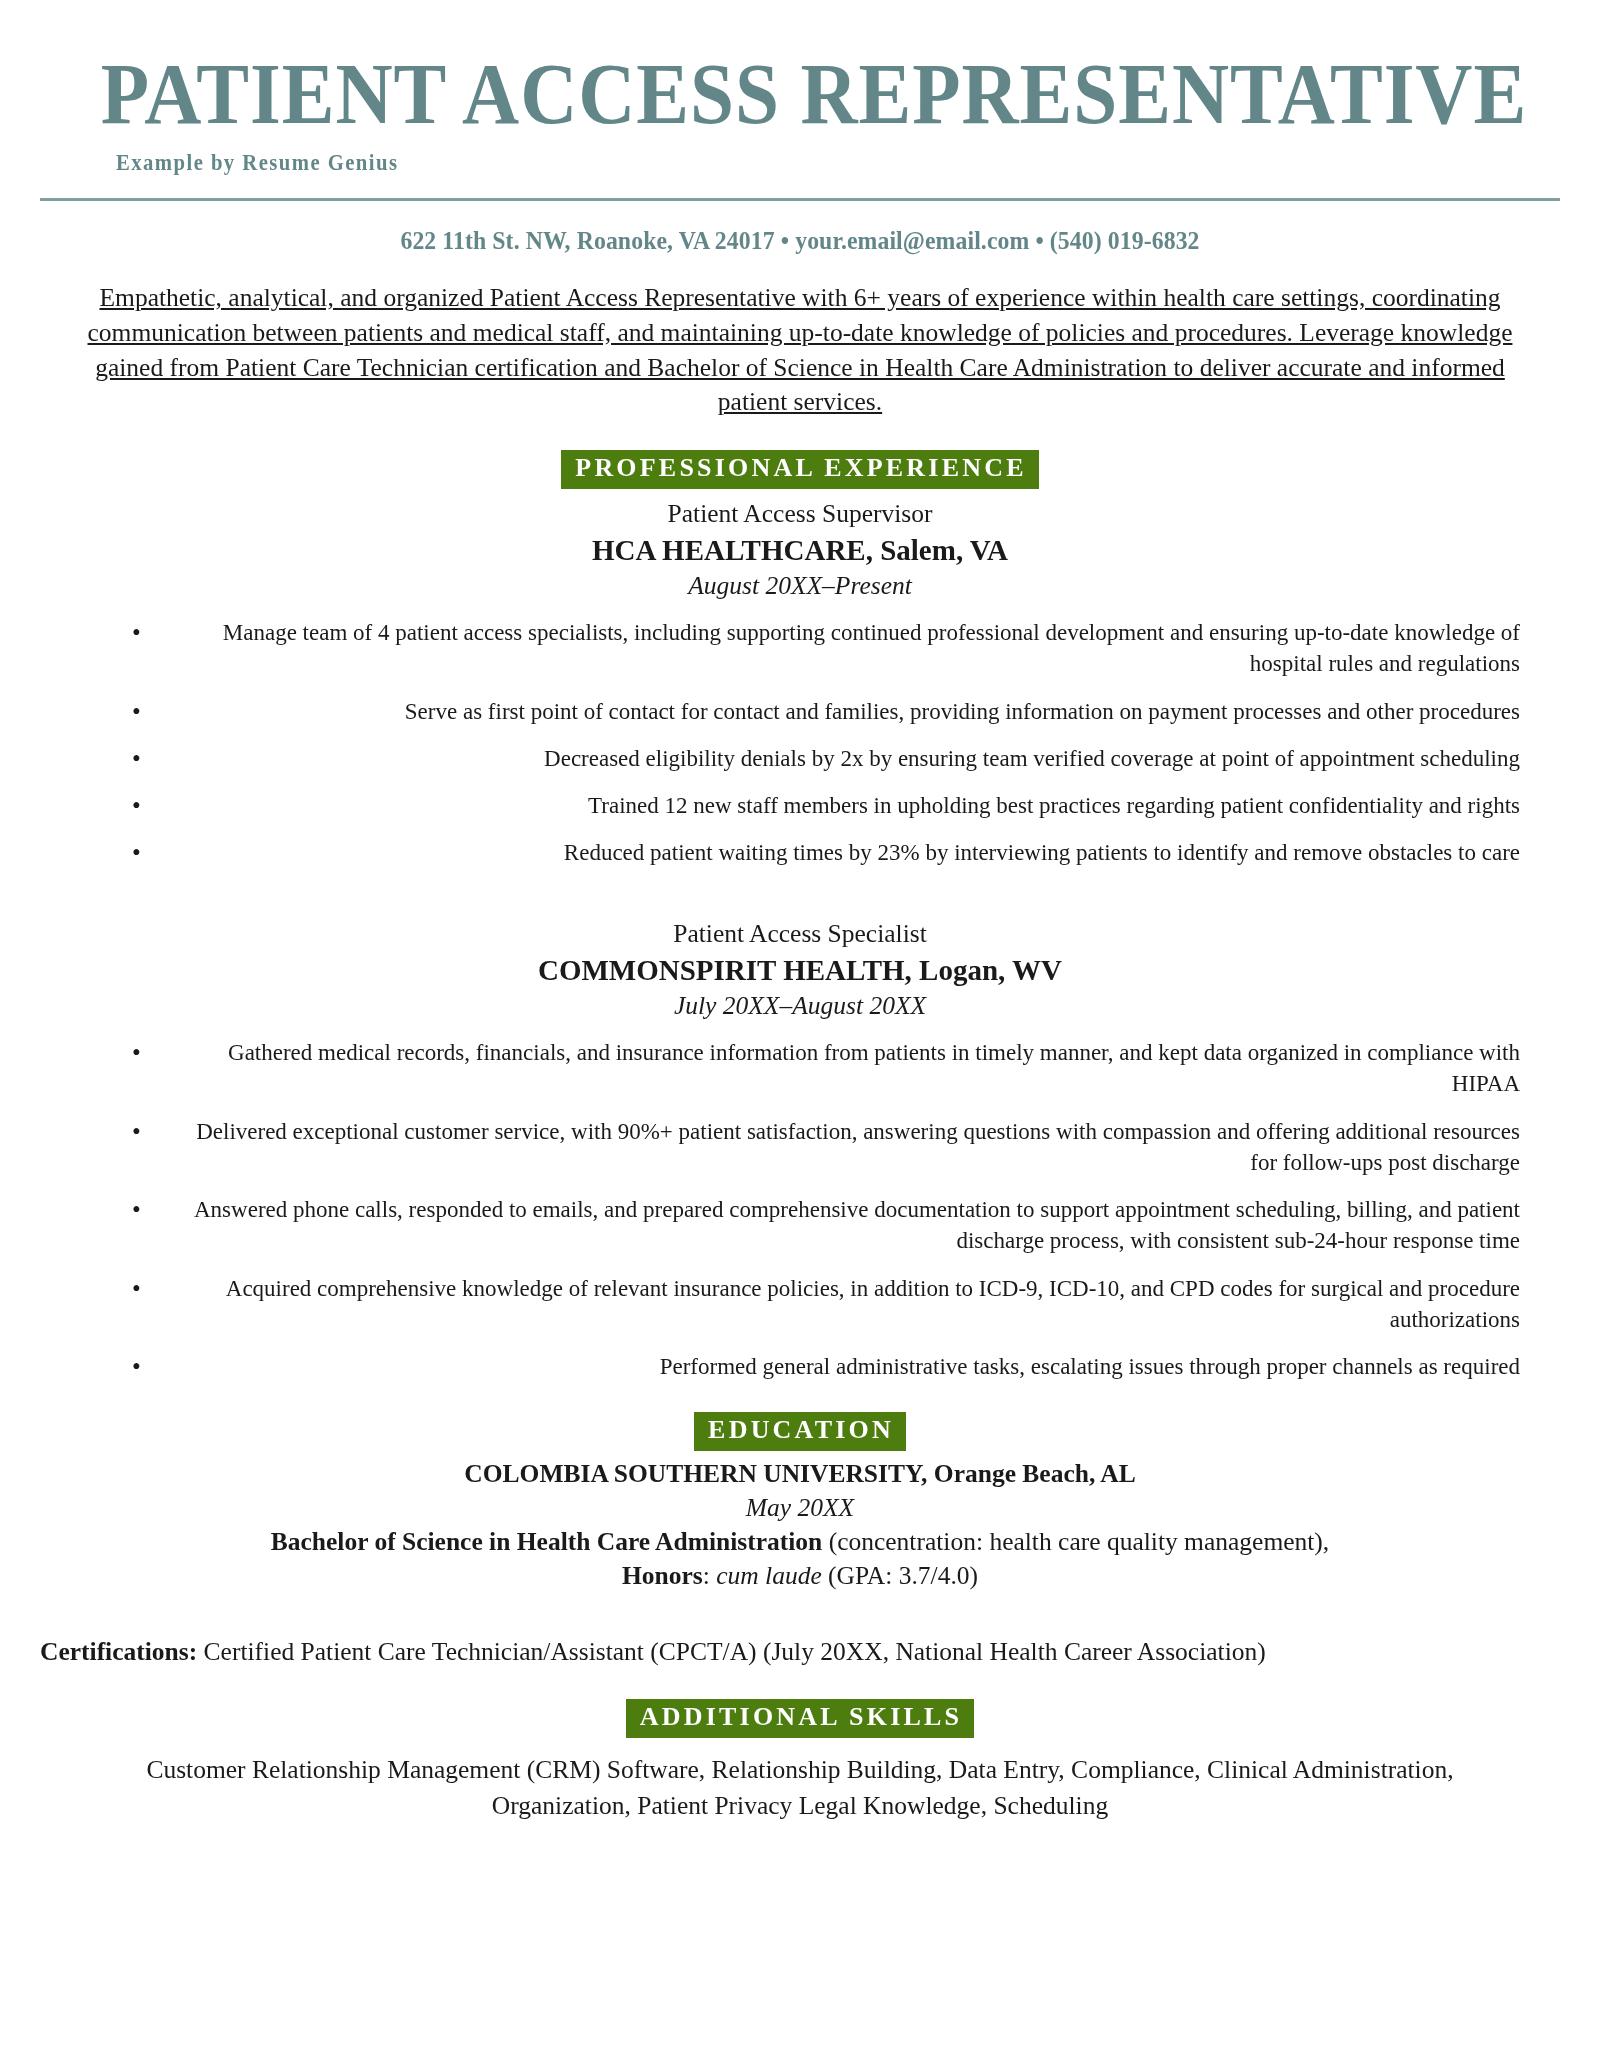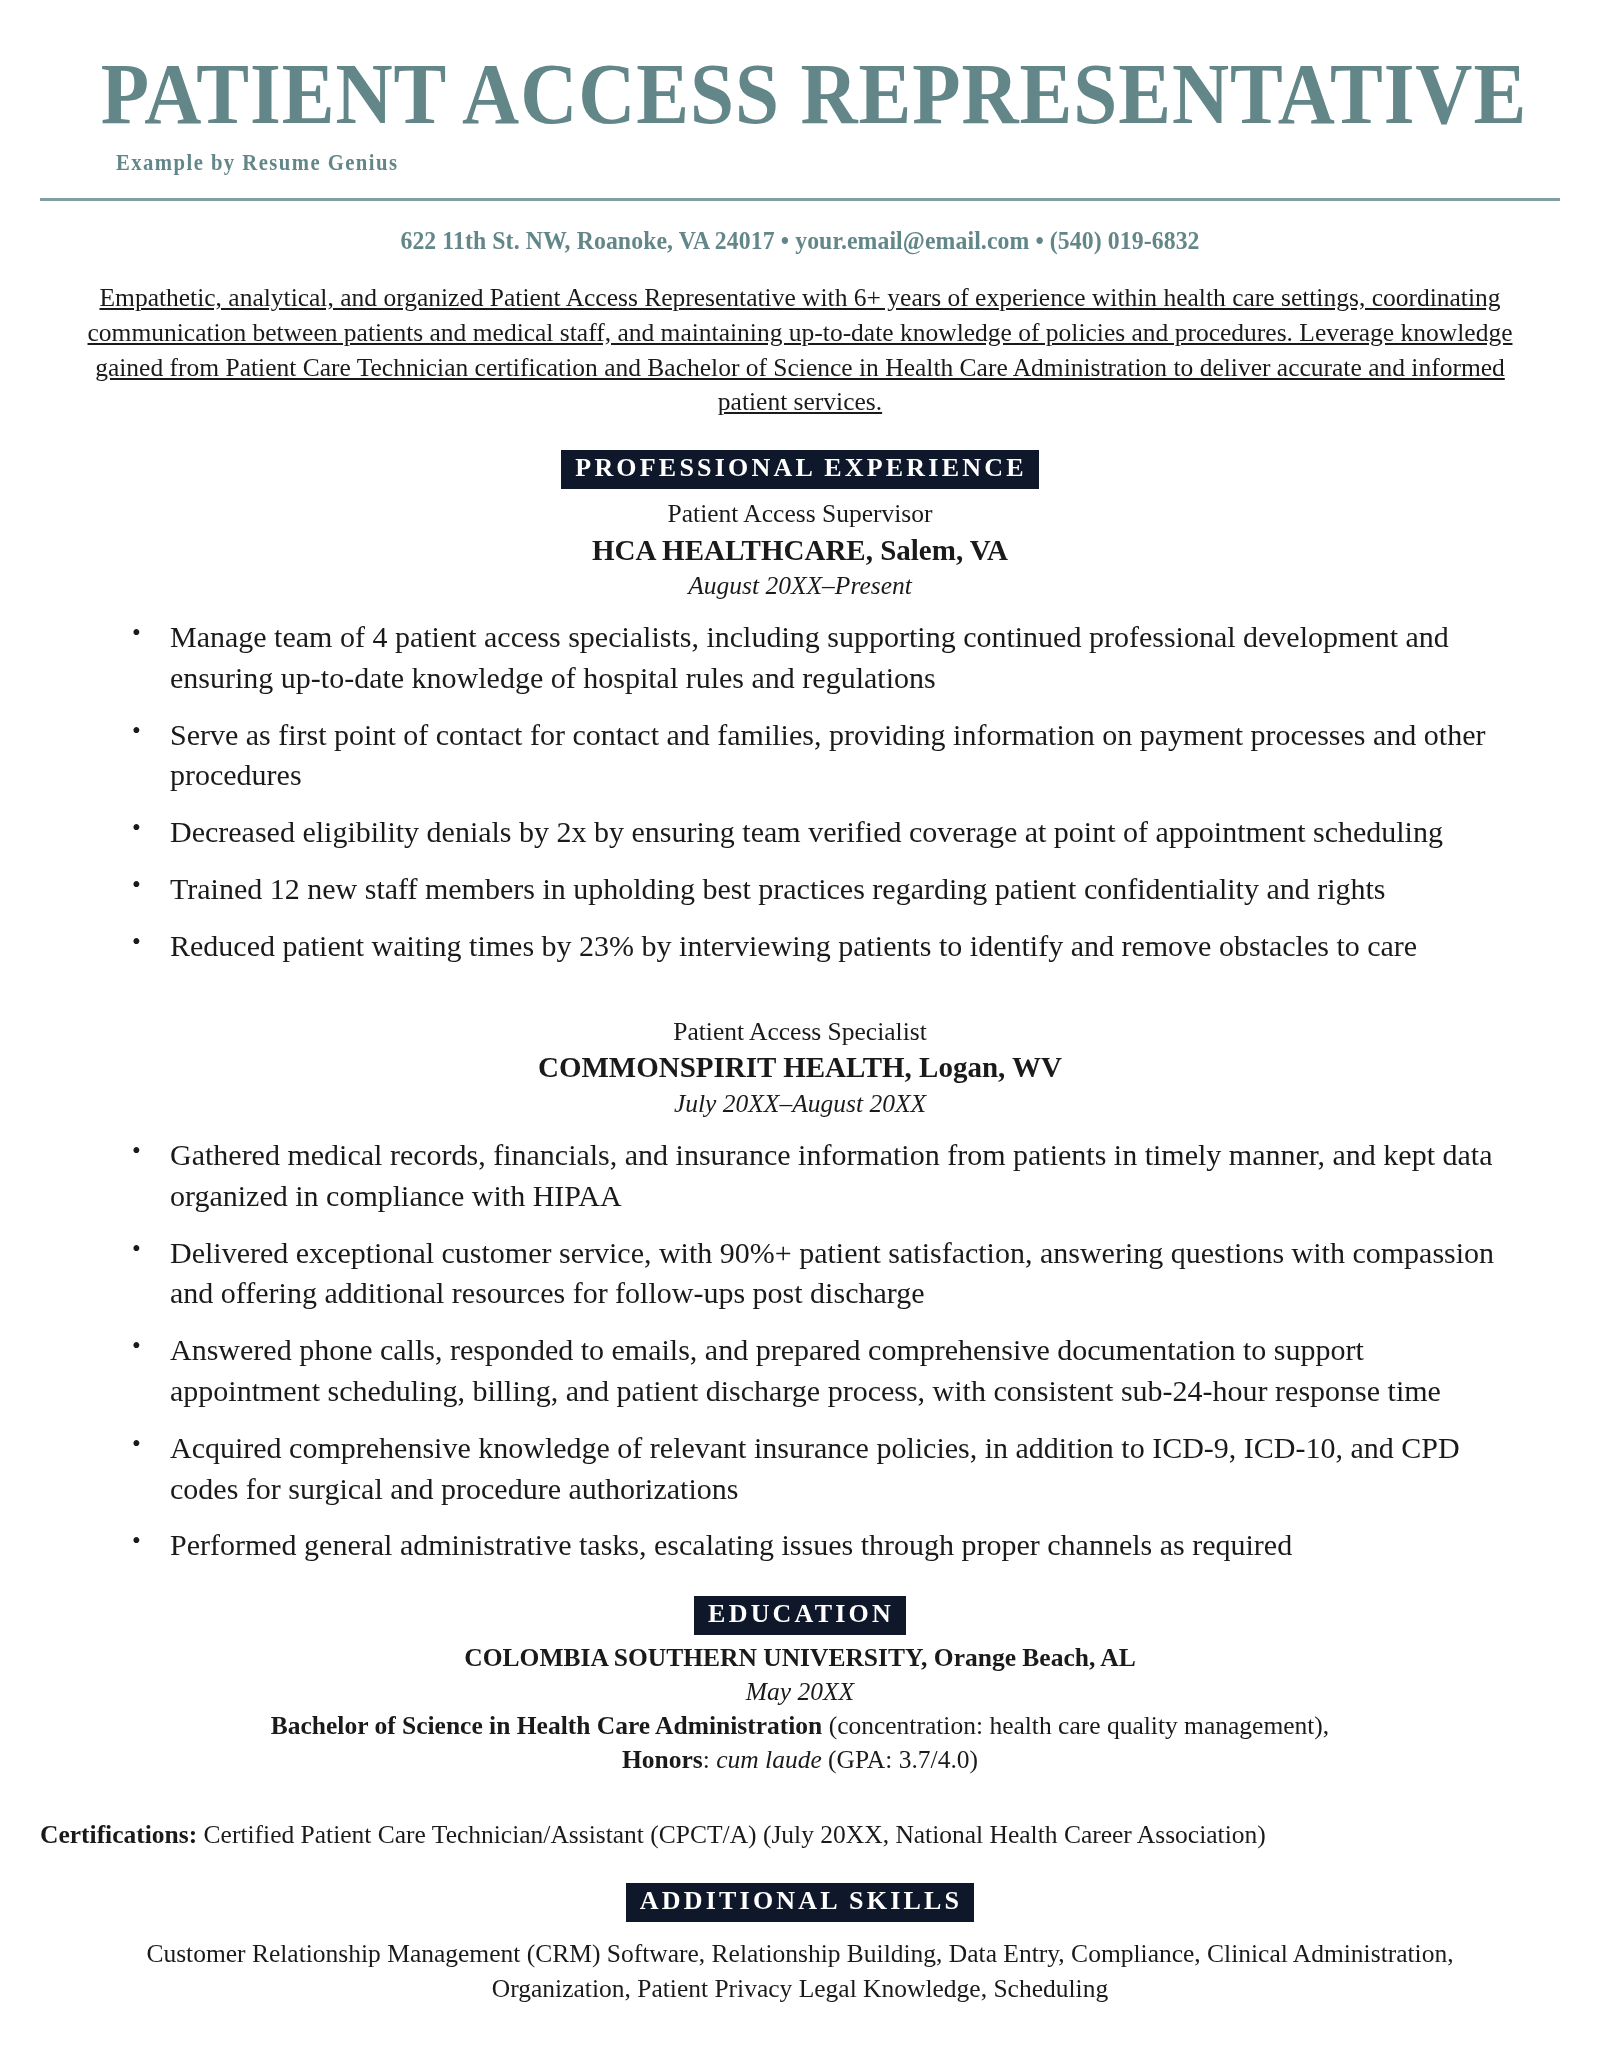--- a/index.html
+++ b/index.html
@@ -76,21 +76,21 @@
     text-decoration: underline;
   }
 
   
   .section-head {
     text-align: center;
     margin-top: 30px;
   }
   .section-head .badge {
     display: inline-block;
-    background: #0f172a;
+    background: #4d7c0f;
     color: #ffffff;
     font-size: 26px;
     font-weight: 700;
     letter-spacing: 3.2px;
     padding: 3px 12px 5px 14px;
     line-height: 1.18;
   }
 
   
   .job {
@@ -116,24 +116,24 @@
   
   ul.bullets {
     list-style: none;
     margin: 14px 0 0 0;
     padding: 0;
   }
   ul.bullets li {
     position: relative;
     padding-left: 130px;
     padding-right: 40px;
-    font-size: 30px;
+    font-size: 23px;
     line-height: 1.36;
     margin-bottom: 16px;
-    text-align: left;
+    text-align: right;
   }
   ul.bullets li:before {
     content: "\2022";
     position: absolute;
     left: 92px;
     top: -1px;
     font-size: 25px;
     color: #1a1a1a;
   }
 

